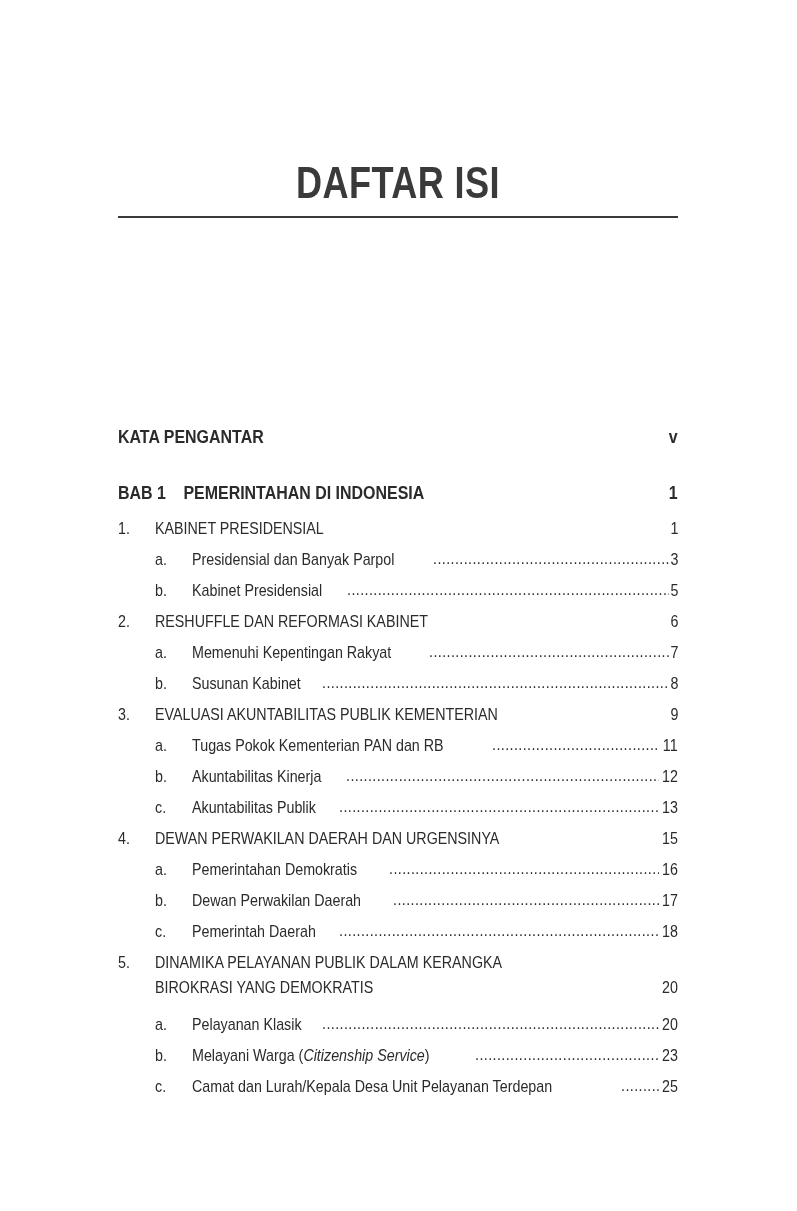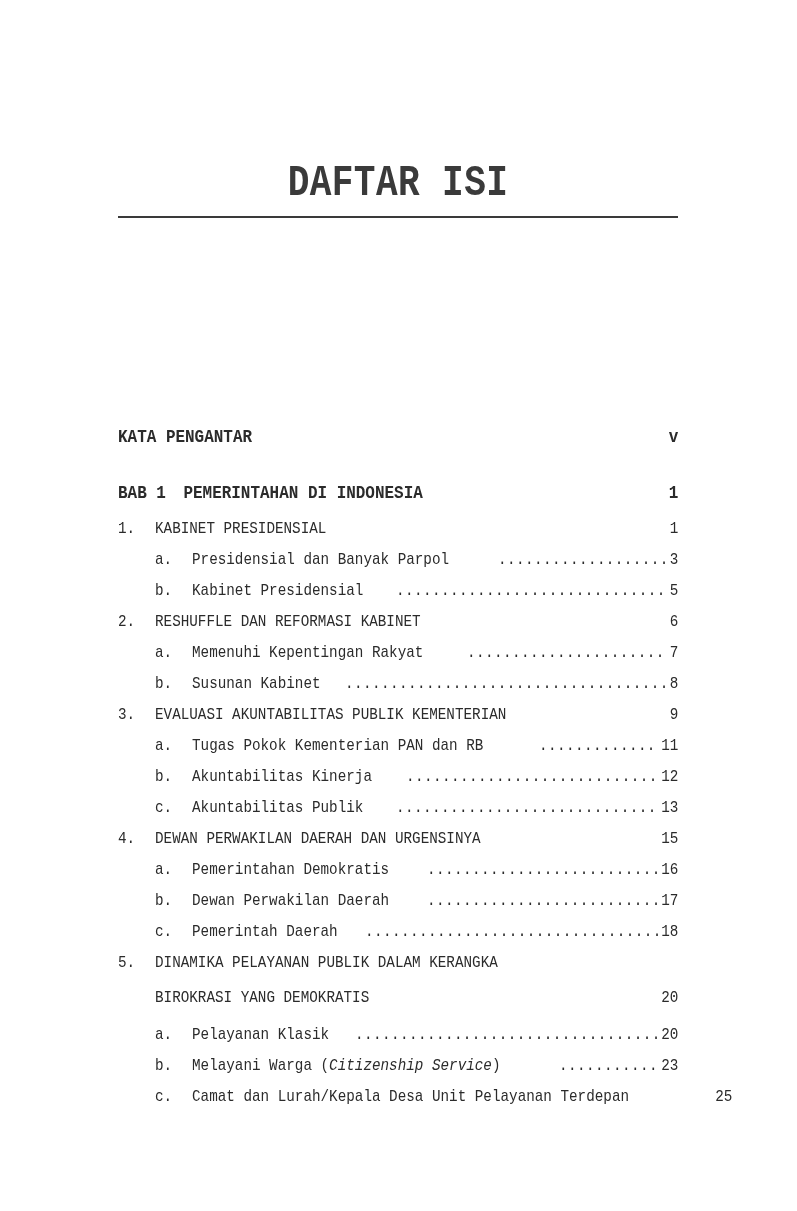--- a/index.html
+++ b/index.html
@@ -16,21 +16,20 @@
     color: #2b2b2b;
     overflow: hidden;
   }
 
   .page {
     position: absolute;
     left: 0; top: 0;
     width: 797px;
     height: 1211px;
     background: #ffffff;
-    font-family: Liberation Mono, monospace;
   }
 
   
   .title-block {
     position: absolute;
     left: 118px;
     top: 158px;
     width: 560px;
   }
   .doc-title {
@@ -141,21 +140,20 @@
 
   .ital { font-style: italic; }
 
   .wrap-line {
     position: relative;
     display: flex;
     align-items: baseline;
     width: 560px;
     height: 31px;
     white-space: nowrap;
-    margin-top: 10px;
   }
   .wrap-line .indent {
     flex: 0 0 auto;
     width: 37px;
   }
 </style>
 </head>
 <body>
 
 <div class="page">

